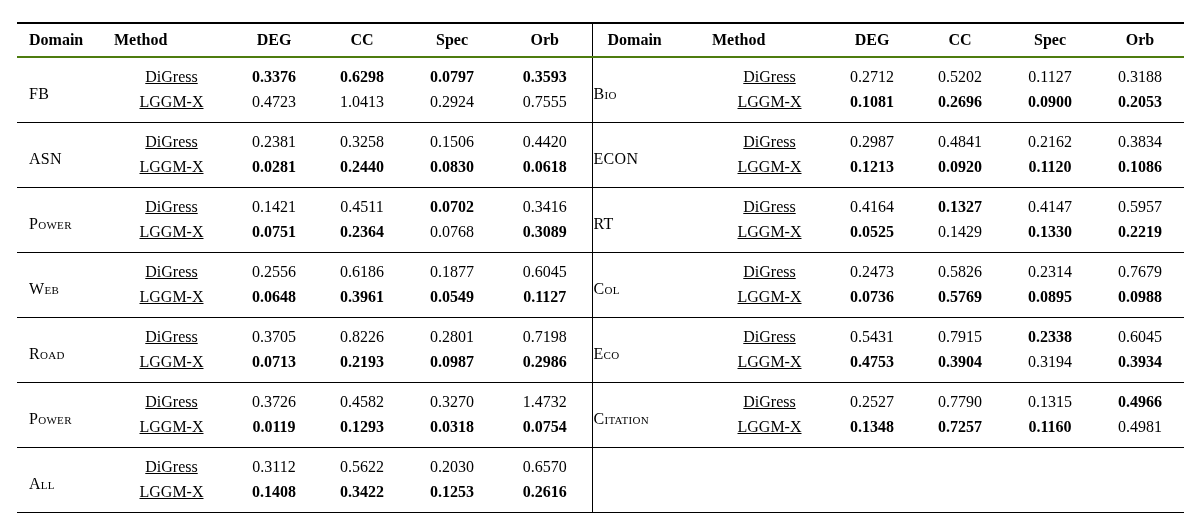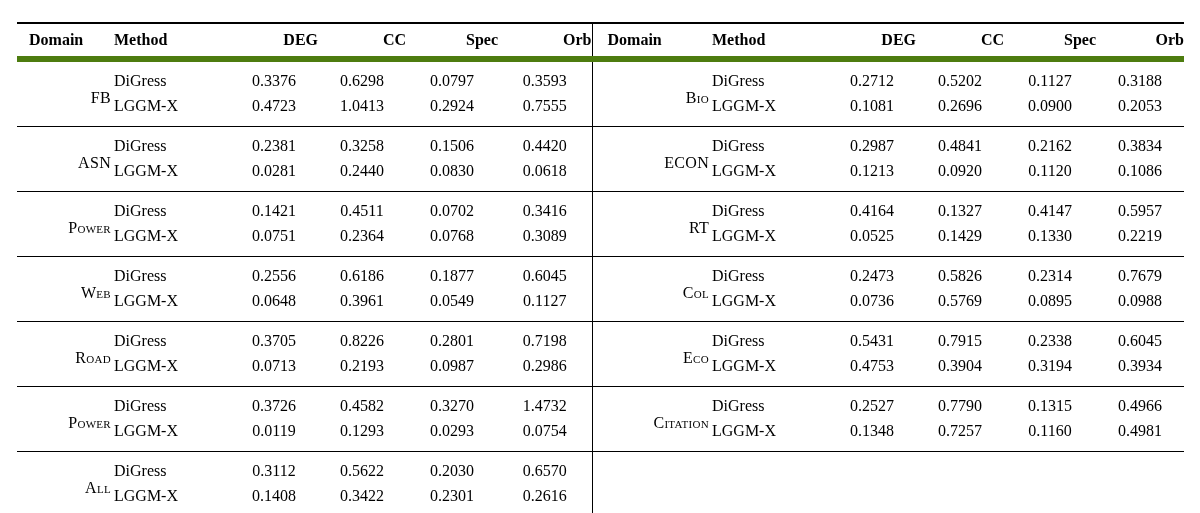--- a/index.html
+++ b/index.html
@@ -20,54 +20,54 @@
   }
   table.results {
     border-collapse: collapse;
     table-layout: fixed;
     width: 1167px;
     border-top: 2.5px solid #000;
     border-bottom: 3px solid #000;
     font-size: 16px;
   }
   thead tr {
-    border-bottom: 6px solid #4d7c0f;
+    border-bottom: 2px solid #4d7c0f;
   }
   thead th {
     font-weight: bold;
-    text-align: right;
+    text-align: center;
     padding: 7px 0 7px 0;
     white-space: nowrap;
   }
   thead th.h-domain, thead th.h-method {
     text-align: left;
   }
   thead th.h-domain-l { padding-left: 12px; }
   thead th.h-method-l { padding-left: 2px; }
   thead th.h-domain-r { padding-left: 15px; }
   thead th.h-method-r { padding-left: 2px; }
   tbody tr.row-first td { border-top: 1.5px solid #000; padding-top: 7px; }
   tbody tr:first-child td { border-top: none; }
   tbody tr.row-second td { padding-bottom: 9px; }
   tbody td {
     line-height: 23px;
     vertical-align: middle;
     white-space: nowrap;
   }
   td.domain {
-    text-align: right;
+    text-align: left;
     font-variant: small-caps;
     letter-spacing: 0.3px;
   }
   td.domain-l { padding-left: 12px; }
-  td.domain-r { padding-left: 15px; }
+  td.domain-r { padding-left: 1px; }
   .div-l { border-left: 1.5px solid #000; }
-  td.method { text-align: left; padding-left: 2px; }
+  td.method { text-align: center; padding-left: 2px; text-decoration: underline; }
   td.val { text-align: center; }
-  td.val.b { font-weight: normal; }
+  td.val.b { font-weight: bold; }
 </style>
 </head>
 <body>
 
 <div class="table-wrap">
   <table class="results">
     <colgroup>
       <col style="width:95px">
       <col style="width:118px">
       <col style="width:88px">
@@ -239,21 +239,21 @@
           <td class="method">DiGress</td>
           <td class="val">0.2527</td>
           <td class="val">0.7790</td>
           <td class="val">0.1315</td>
           <td class="val b">0.4966</td>
         </tr>
         <tr class="row-second">
           <td class="method">LGGM-X</td>
           <td class="val b">0.0119</td>
           <td class="val b">0.1293</td>
-          <td class="val b">0.0293</td>
+          <td class="val b">0.0318</td>
           <td class="val b">0.0754</td>
           <td class="method">LGGM-X</td>
           <td class="val b">0.1348</td>
           <td class="val b">0.7257</td>
           <td class="val b">0.1160</td>
           <td class="val">0.4981</td>
         </tr>
         <tr class="row-first">
           <td rowspan="2" class="domain domain-l">All</td>
           <td class="method">DiGress</td>
@@ -265,21 +265,21 @@
           <td class="method"></td>
           <td class="val"></td>
           <td class="val"></td>
           <td class="val"></td>
           <td class="val"></td>
         </tr>
         <tr class="row-second">
           <td class="method">LGGM-X</td>
           <td class="val b">0.1408</td>
           <td class="val b">0.3422</td>
-          <td class="val b">0.2301</td>
+          <td class="val b">0.1253</td>
           <td class="val b">0.2616</td>
           <td class="method"></td>
           <td class="val"></td>
           <td class="val"></td>
           <td class="val"></td>
           <td class="val"></td>
         </tr>
       </tbody>
   </table>
 </div>

